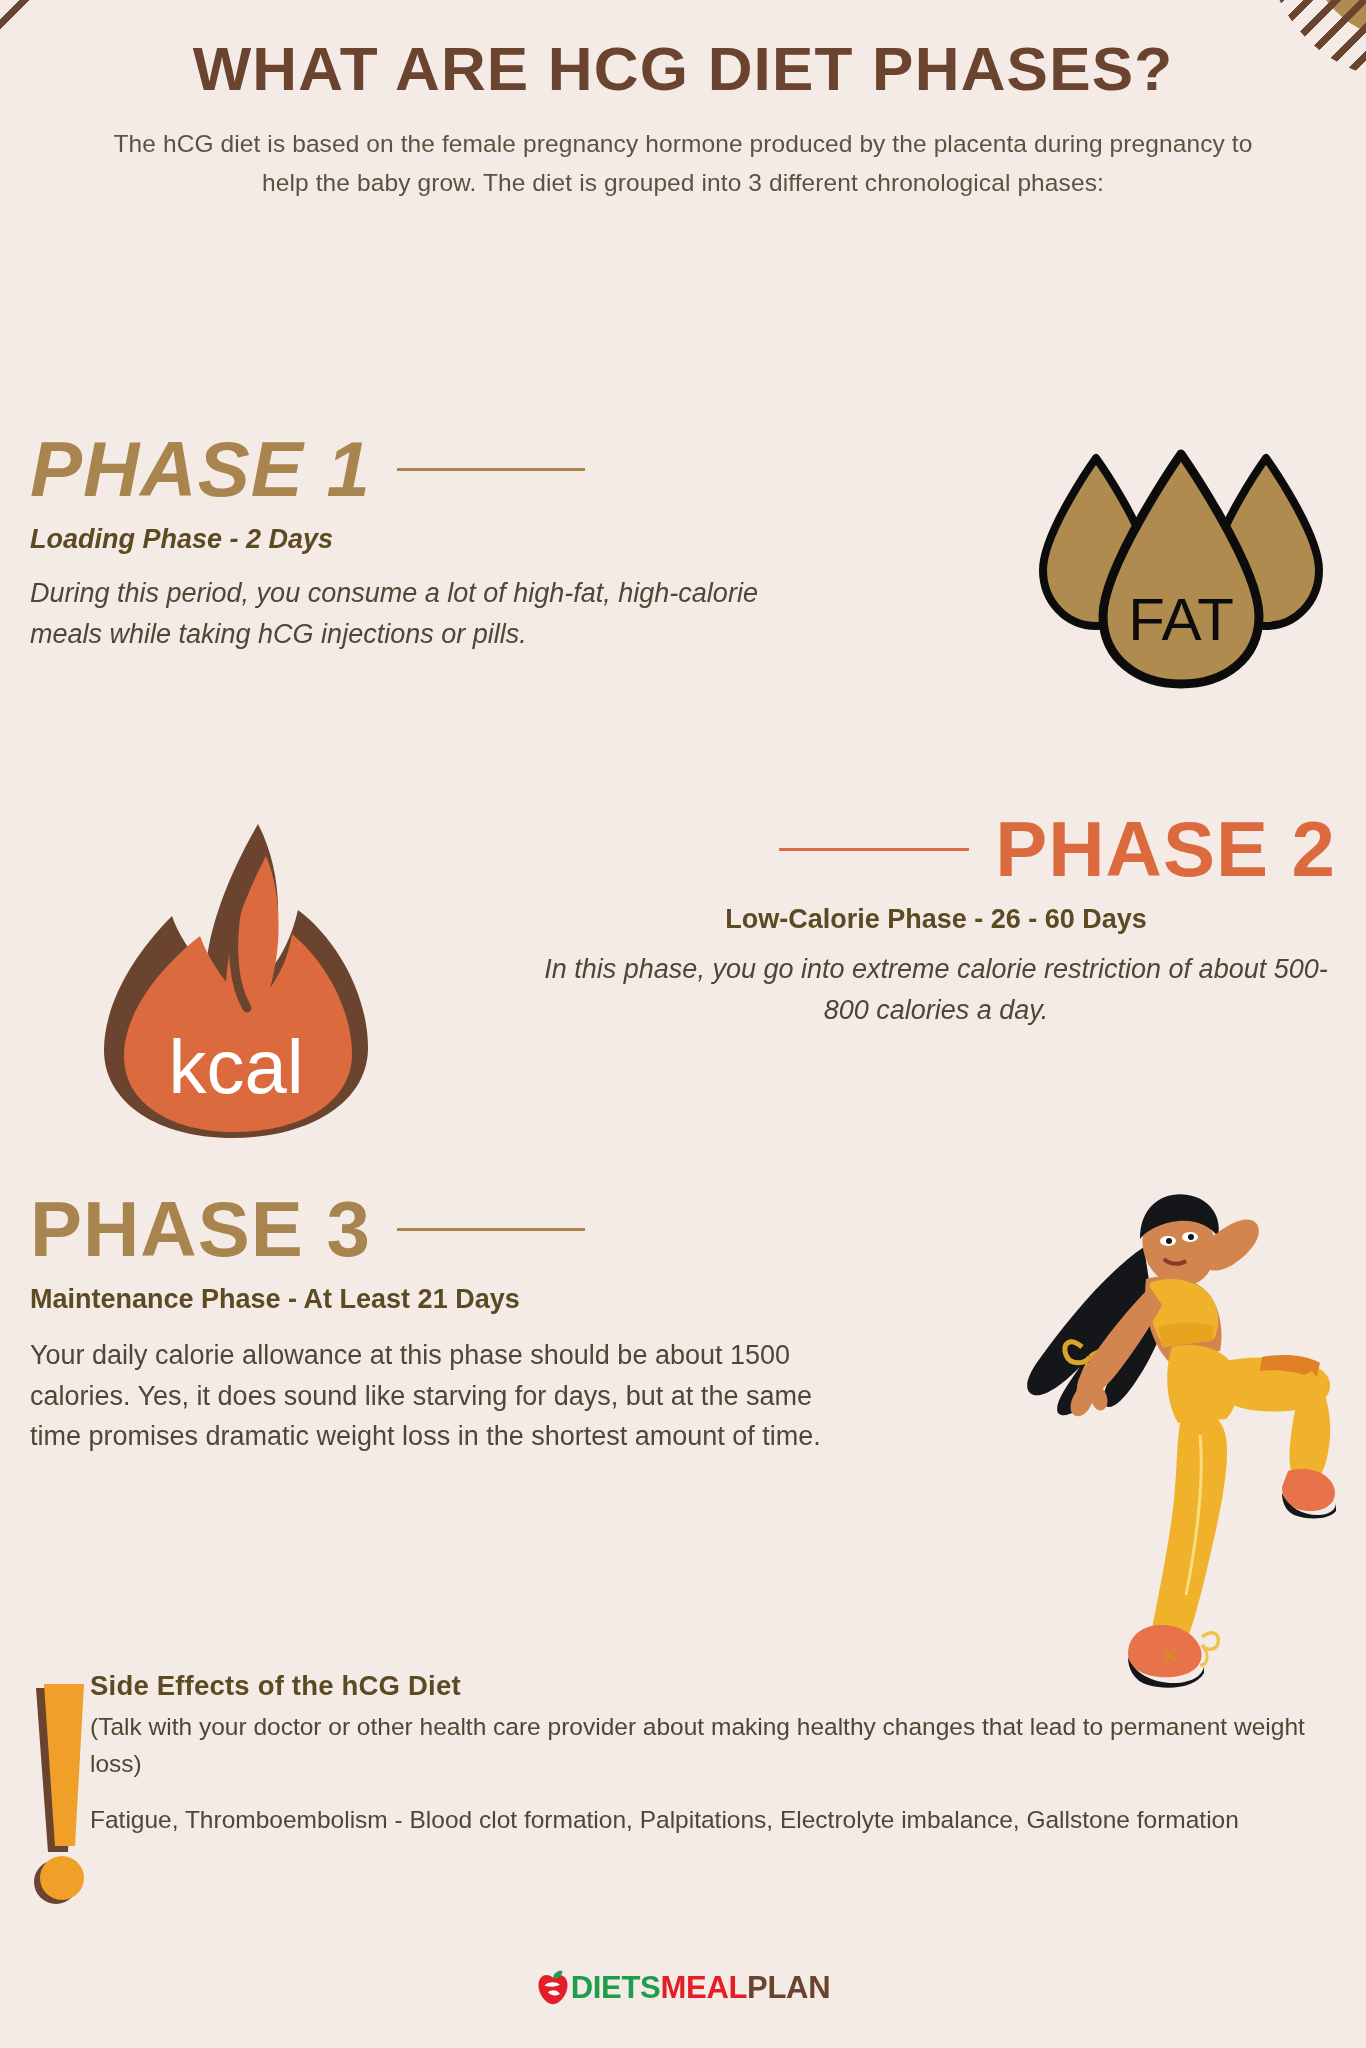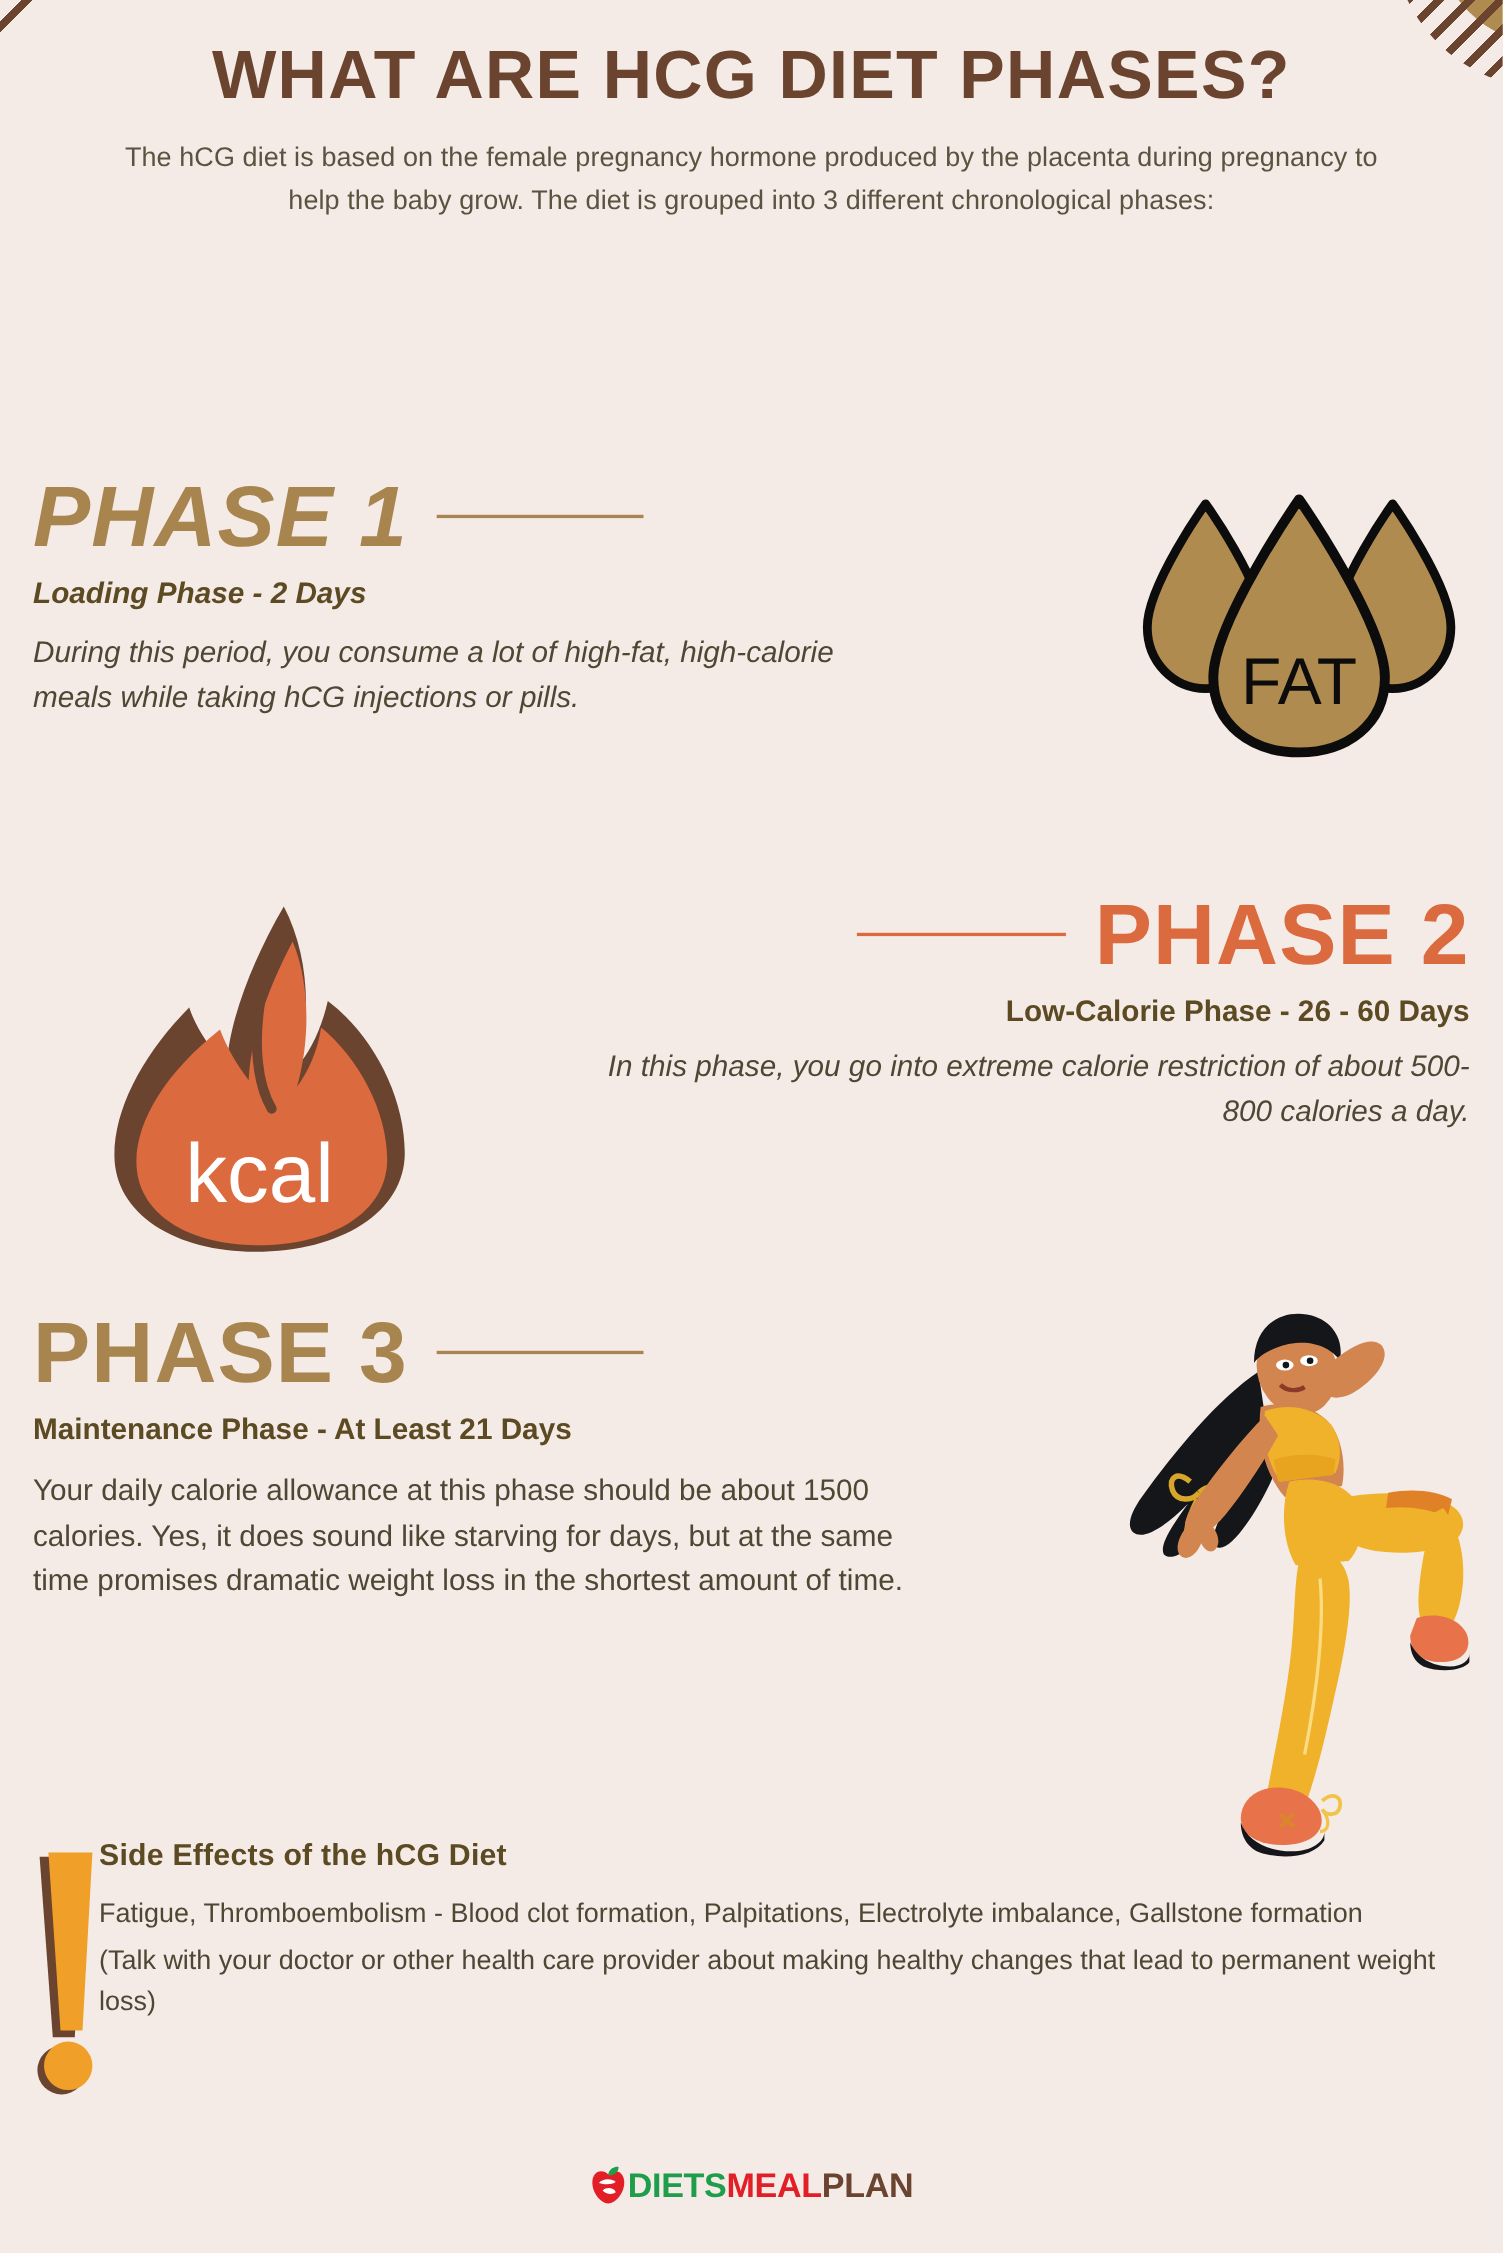--- a/index.html
+++ b/index.html
@@ -60,21 +60,21 @@
     font-size:27px; line-height:1.5; color:#4E4734; margin-top:18px;
   }
 
   
   #phase-1 { position:absolute; top:430px; left:30px; width:760px; z-index:3;font-style:italic; }
 
   
   #fat-icon { position:absolute; top:440px; right:35px; width:300px; height:250px; z-index:2;text-align:right; }
 
   
-  #phase-2 { position:absolute; top:810px; right:30px; width:800px; text-align:right; z-index:3; }
+  #phase-2 { position:absolute; top:810px; right:30px; width:800px; text-align:center; z-index:3; }
   #phase-2 .phase-heading { justify-content:flex-end; }
   #phase-2 .phase-body { margin-top:14px;font-style:italic; }
 
   #kcal-icon { position:absolute; top:810px; left:80px; width:310px; height:330px; z-index:2; }
 
   
   #phase-3 { position:absolute; top:1190px; left:30px; width:840px; z-index:3; }
   #phase-3 .phase-body { margin-top:20px; }
 
   #woman-icon { position:absolute; top:1175px; right:30px; width:320px; height:530px; z-index:2; }
@@ -262,22 +262,22 @@
 
       <path d="M8 12 L48 12 L40 176 L20 176 Z" fill="#6B4430"></path>
       <circle cx="28" cy="206" r="22" fill="#6B4430"></circle>
 
       <path d="M16 8 L56 8 L47 170 L27 170 Z" fill="#F0A028"></path>
       <circle cx="34" cy="202" r="22" fill="#F0A028"></circle>
     </svg>
   </div>
   <div id="side-effects-content">
     <div id="side-effects-title">Side Effects of the hCG Diet</div>
+    <div class="se-line" id="se-note">(Talk with your doctor or other health care provider about making healthy changes that lead to permanent weight loss)</div>
     <div class="se-line" id="se-list">Fatigue, Thromboembolism - Blood clot formation, Palpitations, Electrolyte imbalance, Gallstone formation</div>
-    <div class="se-line" id="se-note">(Talk with your doctor or other health care provider about making healthy changes that lead to permanent weight loss)</div>
   </div>
 </div>
 
 <div id="footer-logo">
   <span>
     <svg viewBox="0 0 40 42" width="34" height="36">
       <path d="M20 9 C14 3 4 5 3 16 C2 28 12 40 20 40 C28 40 38 28 37 16 C36 5 26 3 20 9 Z" fill="#E21F26"></path>
       <path d="M20 8 C22 2 28 0 31 1 C31 6 27 10 21 10 Z" fill="#1E9E4A"></path>
       <path d="M10 18 C14 13 24 13 28 17 C24 20 16 20 10 18 Z" fill="#FFFFFF"></path>
       <path d="M14 26 C18 22 26 23 28 28 C24 31 17 30 14 26 Z" fill="#FFFFFF"></path>

